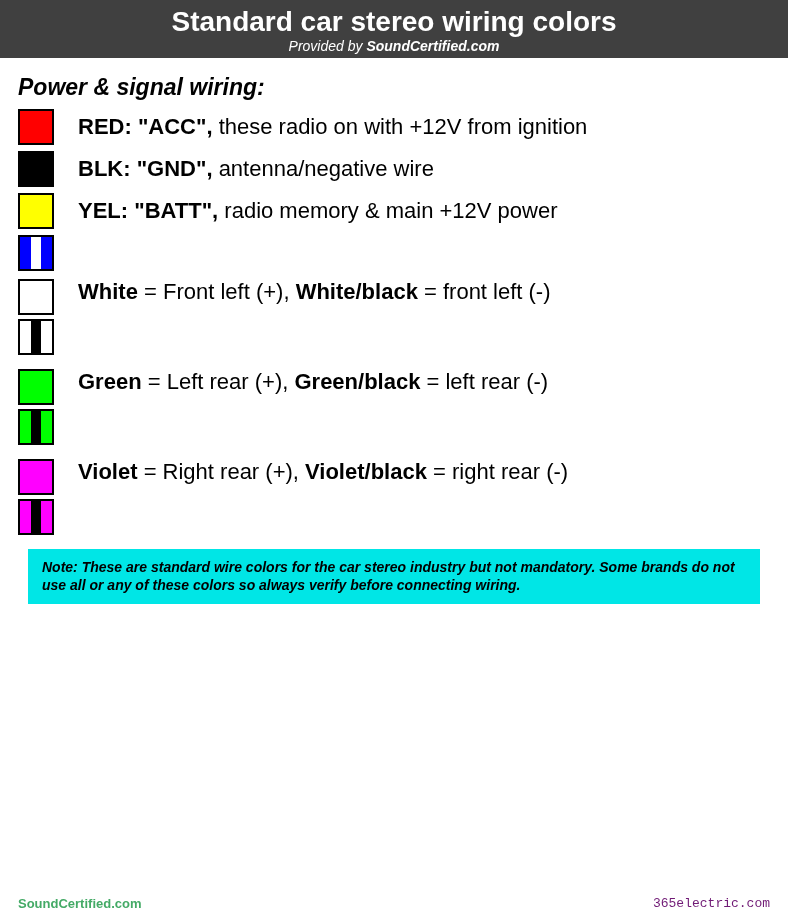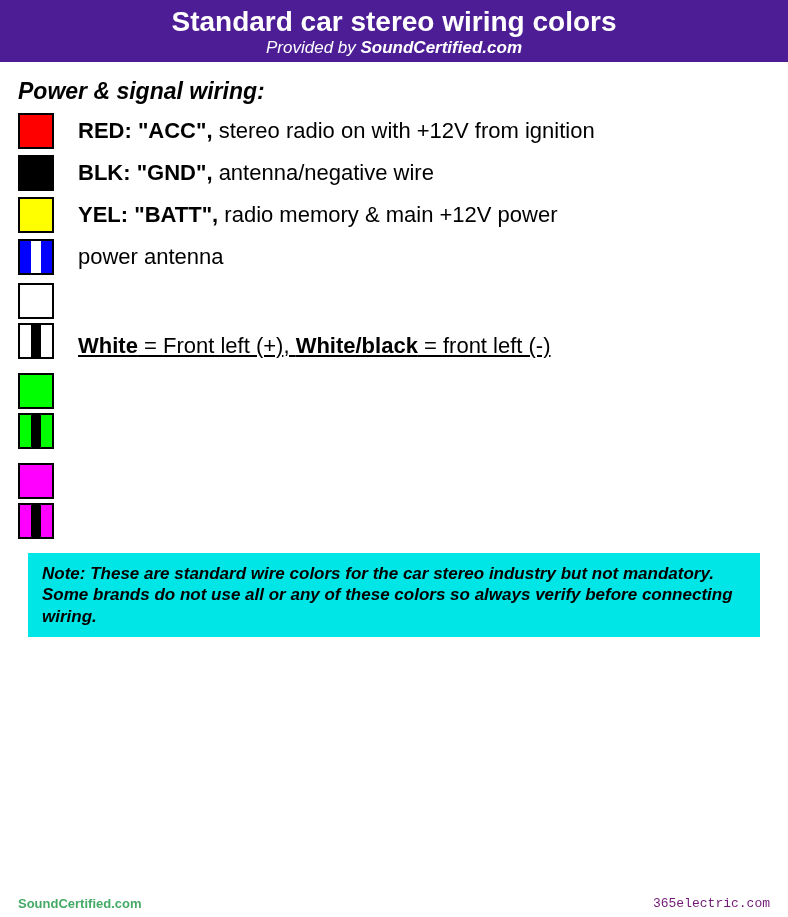--- a/index.html
+++ b/index.html
@@ -4,31 +4,31 @@
 <style>
   * { box-sizing: border-box; margin: 0; padding: 0; }
   body {
     width: 788px;
     height: 917px;
     background: #ffffff;
     font-family: "Segoe UI", Arial, sans-serif;
     color: #000;
   }
   .header {
-    background: #4c1d95;
+    background: #404040;
     color: #fff;
     text-align: center;
     padding: 6px 0 4px 0;
   }
   .header .title {
     font-size: 28px;
     font-weight: 700;
   }
   .header .sub {
-    font-size: 17px;
+    font-size: 14px;
     font-style: italic;
     font-weight: 400;
   }
   .header .sub b { font-weight: 700; font-style: italic; }
   .content {
     padding: 10px 18px 12px 18px;
   }
   .section-heading {
     font-size: 23px;
     font-weight: 700;
@@ -73,28 +73,27 @@
   }
   .speaker-swatches {
     display: flex;
     flex-direction: column;
     gap: 4px;
     width: 60px;
     flex: 0 0 60px;
   }
   .speaker-row {
     display: flex;
-    align-items: flex-end;
-    text-decoration: underline;
+    align-items: flex-start;
   }
   .note-box {
     background: #00e6e6;
     margin: 6px 10px 14px 10px;
     padding: 10px 14px;
-    font-size: 17px;
+    font-size: 14px;
     font-weight: 700;
     font-style: italic;
     line-height: 1.25;
   }
   .footer {
     position: absolute;
     bottom: 6px;
     left: 0;
     width: 788px;
     display: flex;
@@ -118,62 +117,63 @@
 
 <div class="content">
 
   <div class="section-heading">Power &amp; signal wiring:</div>
 
   <div id="power-rows">
       <div class="row">
         <div class="swatch-col">
           <div class="swatch" style="background: rgb(255, 0, 0);"></div>
         </div>
-        <div class="row-text"><b>RED: "ACC",</b><span> stereo radio on with +12V from ignition</span></div>
+        <div class="row-text"><b>RED: "ACC",</b><span> these radio on with +12V from ignition</span></div>
       </div>
       <div class="row">
         <div class="swatch-col">
           <div class="swatch" style="background: rgb(0, 0, 0);"></div>
         </div>
         <div class="row-text"><b>BLK: "GND",</b><span> antenna/negative wire</span></div>
       </div>
       <div class="row">
         <div class="swatch-col">
           <div class="swatch" style="background: rgb(255, 255, 0);"></div>
         </div>
         <div class="row-text"><b>YEL: "BATT",</b><span> radio memory &amp; main +12V power</span></div>
       </div>
       <div class="row">
         <div class="swatch-col">
           <div class="swatch striped" style="background: rgb(0, 0, 255); --stripe: #ffffff;"></div>
         </div>
-        <div class="row-text"><span>power antenna</span></div>
       </div>
     </div>
 
 
   <div id="speaker-rows">
       <div class="speaker-block speaker-row">
         <div class="speaker-swatches">
           <div class="swatch" style="background: rgb(255, 255, 255);"></div>
           <div class="swatch striped" style="background: rgb(255, 255, 255); --stripe: #000;"></div>
         </div>
         <div class="row-text"><b>White</b><span> = </span><span>Front left (+)</span><span>, </span><b>White/black</b><span> = </span><span>front left (-)</span></div>
       </div>
       <div class="speaker-block speaker-row">
         <div class="speaker-swatches">
           <div class="swatch" style="background: rgb(0, 255, 0);"></div>
           <div class="swatch striped" style="background: rgb(0, 255, 0); --stripe: #000;"></div>
         </div>
+        <div class="row-text"><b>Green</b><span> = </span><span>Left rear (+)</span><span>, </span><b>Green/black</b><span> = </span><span>left rear (-)</span></div>
       </div>
       <div class="speaker-block speaker-row">
         <div class="speaker-swatches">
           <div class="swatch" style="background: rgb(255, 0, 255);"></div>
           <div class="swatch striped" style="background: rgb(255, 0, 255); --stripe: #000;"></div>
         </div>
+        <div class="row-text"><b>Violet</b><span> = </span><span>Right rear (+)</span><span>, </span><b>Violet/black</b><span> = </span><span>right rear (-)</span></div>
       </div>
     </div>
 
   <div class="note-box">
     <span>Note:</span><span> These are standard wire colors for the car stereo industry but not mandatory. Some brands do not use all or any of these colors so always verify before connecting wiring.</span>
   </div>
 
 </div>
 
 <div class="footer">

